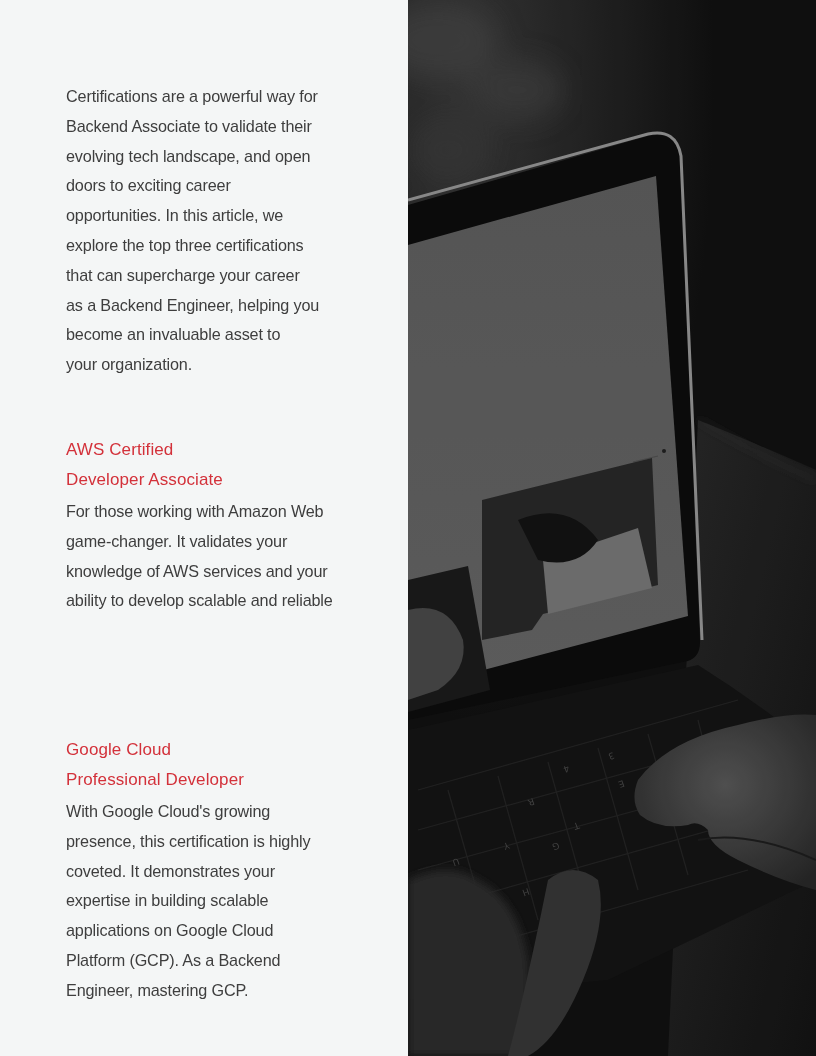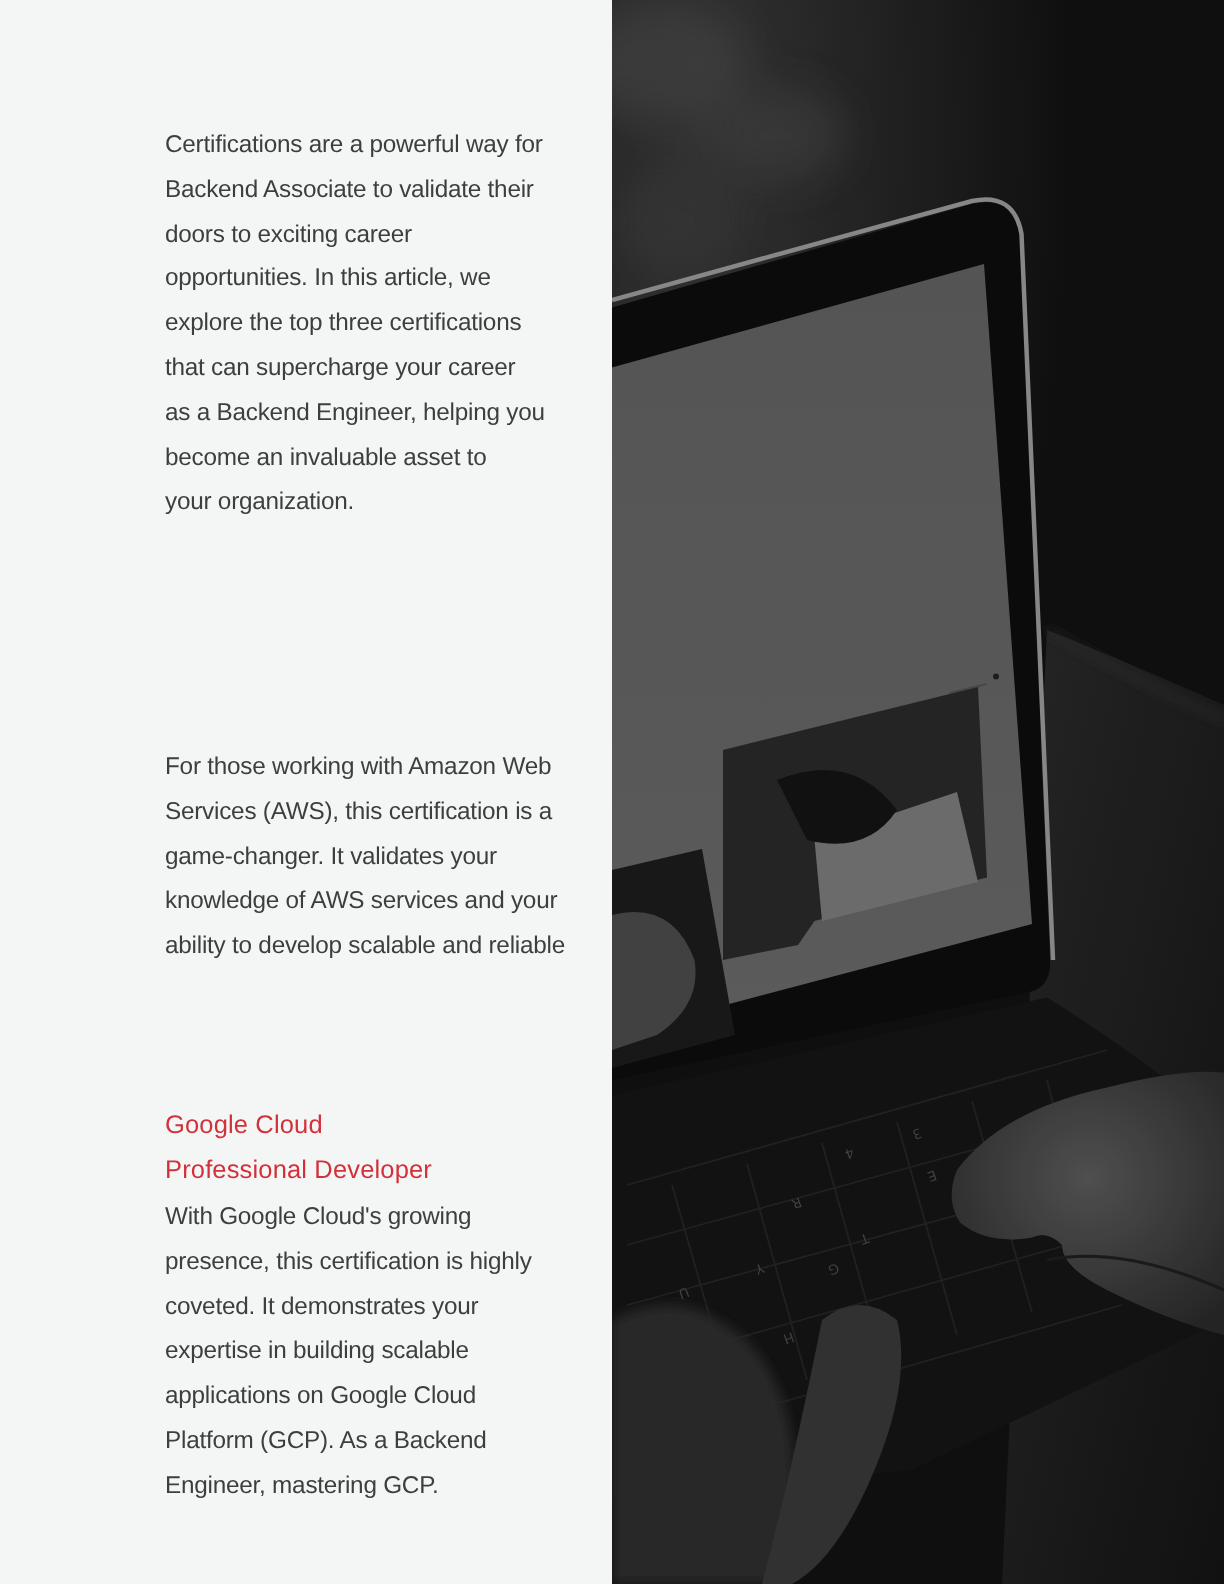--- a/index.html
+++ b/index.html
@@ -12,21 +12,20 @@
     .page {
       position: absolute; left: 0; top: 0;
       width: 816px; height: 1056px;
       display: flex;
     }
     .text-column {
       width: 408px; height: 1056px;
       background: #f4f6f6;
       padding: 84px 0 0 66px;
       position: relative;
-      margin-left: 44px;
     }
     .body-text {
       width: 290px;
       color: #3e3e3e;
       font-family: "Liberation Sans", "DejaVu Sans", sans-serif;
       font-size: 16.2px;
       line-height: 29.8px;
       letter-spacing: -0.15px;
       font-weight: 300;
     }
@@ -57,32 +56,36 @@
 </head>
 <body>
 
 <div class="page">
 
   <div class="text-column">
 
     <div id="intro" class="body-text">
       <span class="ln">Certifications are a powerful way for</span>
       <span class="ln">Backend Associate to validate their</span>
+      <span class="ln">evolving tech landscape, and open</span>
       <span class="ln">doors to exciting career</span>
       <span class="ln">opportunities. In this article, we</span>
       <span class="ln">explore the top three certifications</span>
       <span class="ln">that can supercharge your career</span>
       <span class="ln">as a Backend Engineer, helping you</span>
       <span class="ln">become an invaluable asset to</span>
       <span class="ln">your organization.</span>
     </div>
 
+    <h2 id="sec1-head" class="section-heading">
+      <span class="ln">AWS Certified</span>
+      <span class="ln">Developer Associate</span>
+    </h2>
     <div id="sec1-body" class="body-text">
       <span class="ln">For those working with Amazon Web</span>
-      <span class="ln">Services (AWS), this certification is a</span>
       <span class="ln">game-changer. It validates your</span>
       <span class="ln">knowledge of AWS services and your</span>
       <span class="ln">ability to develop scalable and reliable</span>
     </div>
 
     <h2 id="sec2-head" class="section-heading">
       <span class="ln">Google Cloud</span>
       <span class="ln">Professional Developer</span>
     </h2>
     <div id="sec2-body" class="body-text">

